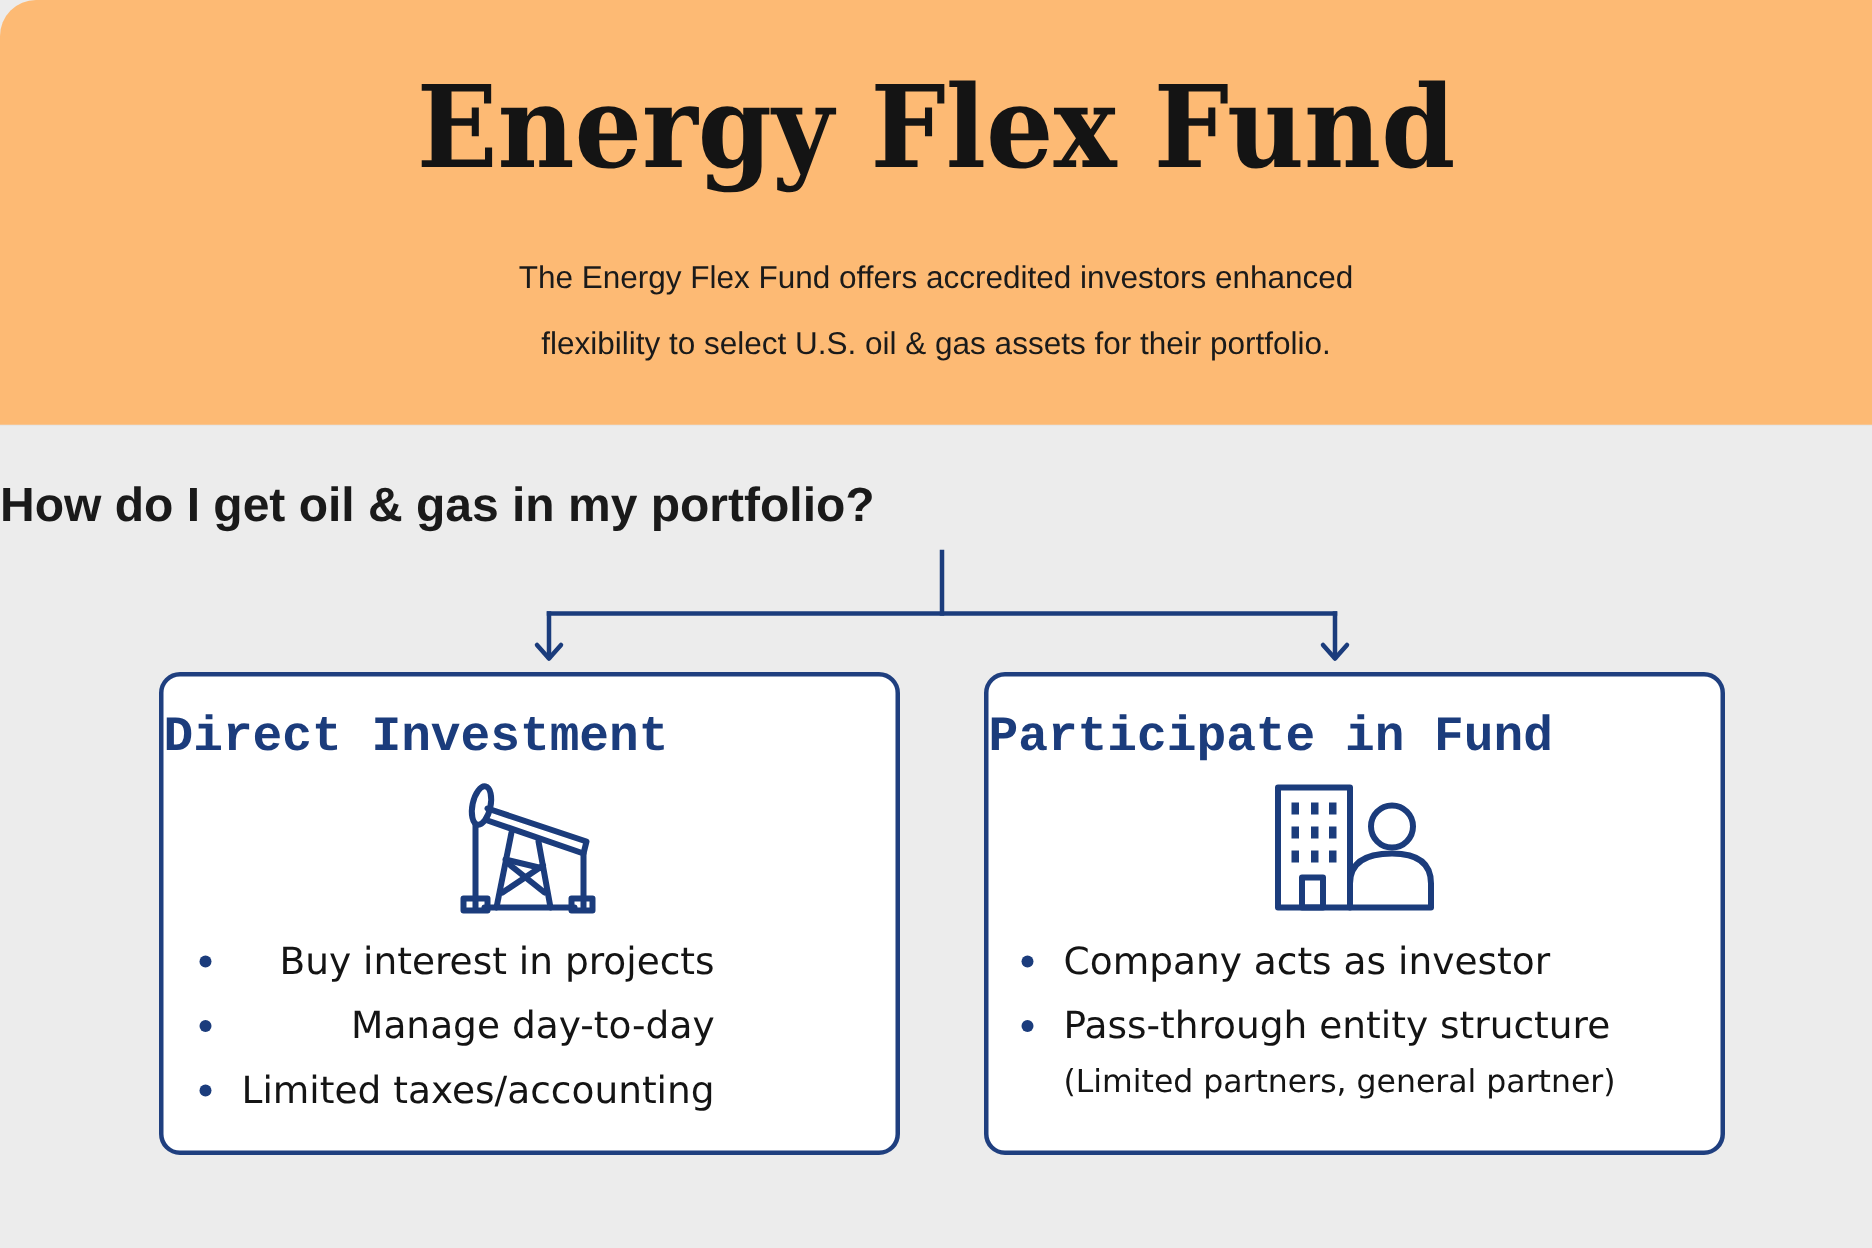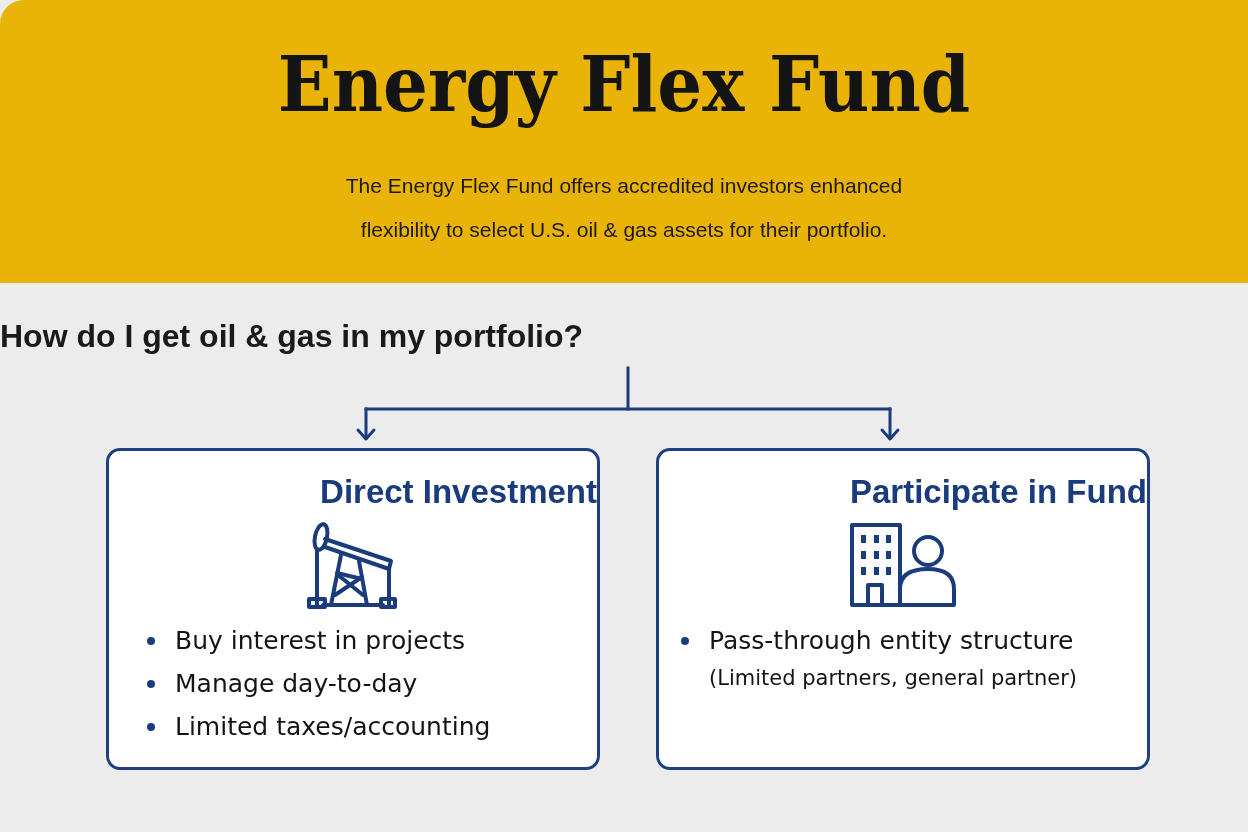--- a/index.html
+++ b/index.html
@@ -5,21 +5,21 @@
     * { box-sizing: border-box; margin: 0; padding: 0; }
     html, body { width: 1248px; height: 832px; overflow: hidden; }
     body {
       background: #ececec;
       font-family: "Liberation Sans", "DejaVu Sans", sans-serif;
       position: relative;
       color: #111;
     }
     .top {
       position: absolute; left: 0; top: 0; width: 1248px; height: 284px;
-      background: #eab308;
+      background: #fdba74;
       border-top-left-radius: 24px;
       border-bottom: 1px solid #e6e6e6;
     }
     .bottom {
       position: absolute; left: 0; top: 284px; width: 1248px; height: 548px;
       background: #ececec;
     }
     .title {
       position: absolute; left: 0; width: 1248px; top: 40px;
       text-align: center;
@@ -51,36 +51,36 @@
     .card {
       position: absolute; top: 448px; width: 494px; height: 322px;
       background: #ffffff;
       border: 3px solid #1f3f7f;
       border-radius: 14px;
     }
     .card.left { left: 106px; }
     .card.right { left: 656px; }
     .card-title {
       position: absolute; left: 0; width: 100%; top: 22px;
-      text-align: right;
-      font-family: Liberation Sans, sans-serif;
+      text-align: left;
+      font-family: Liberation Mono, monospace;
       font-weight: bold;
       font-size: 33px;
       color: #1b3c7c;
     }
     .icon {
       position: absolute; top: 68px; left: 50%; transform: translateX(-50%);
     }
     .bullets {
       position: absolute; list-style: none;
       font-family: "DejaVu Sans", sans-serif;
       font-size: 25px;
       color: #141414;
     }
-    .card.left .bullets { left: 38px; top: 172px; }
+    .card.left .bullets { left: 24px; top: 172px; text-align: right; }
     .card.right .bullets { left: 22px; top: 172px; }
     .bullets li {
       position: relative; padding-left: 28px; height: 43px; line-height: 36px;
       white-space: nowrap;
     }
     .bullets li .dot {
       position: absolute; left: 0; top: 14px; width: 8px; height: 8px;
       border-radius: 50%; background: #1b3c7c;
     }
     .bullets li .sub {
@@ -163,17 +163,18 @@
         <rect x="38" y="16" width="5" height="8"></rect>
       <rect x="13" y="32" width="5" height="8"></rect>
         <rect x="26" y="32" width="5" height="8"></rect>
         <rect x="38" y="32" width="5" height="8"></rect>
       <rect x="13" y="48" width="5" height="8"></rect>
         <rect x="26" y="48" width="5" height="8"></rect>
         <rect x="38" y="48" width="5" height="8"></rect>
     </g>
   </svg>
   <ul class="bullets">
+    <li><span class="dot"></span><span>Company acts as investor</span></li>
     <li><span class="dot"></span><span>Pass-through entity structure</span>
       <span class="sub">(Limited partners, general partner)</span>
     </li>
   </ul>
 </div>
 
 </body></html>

